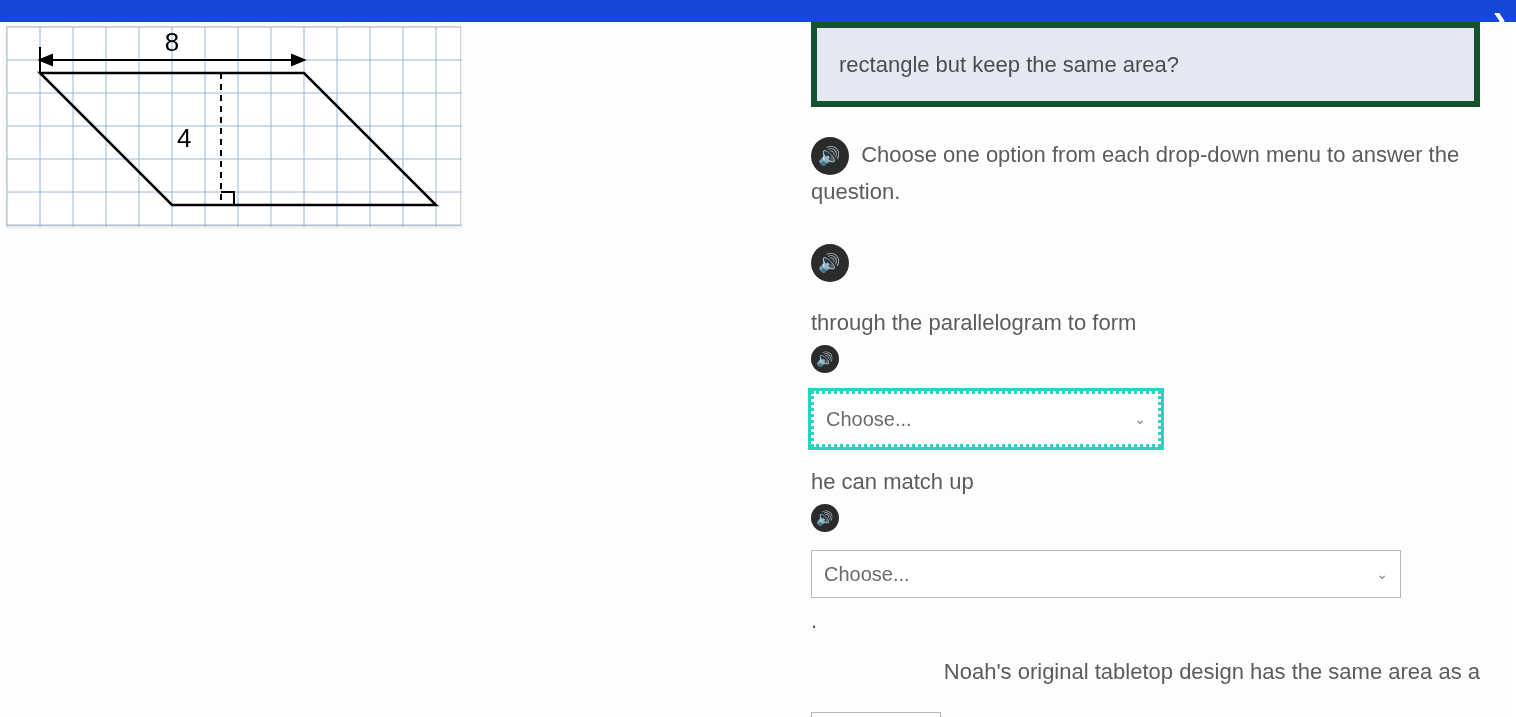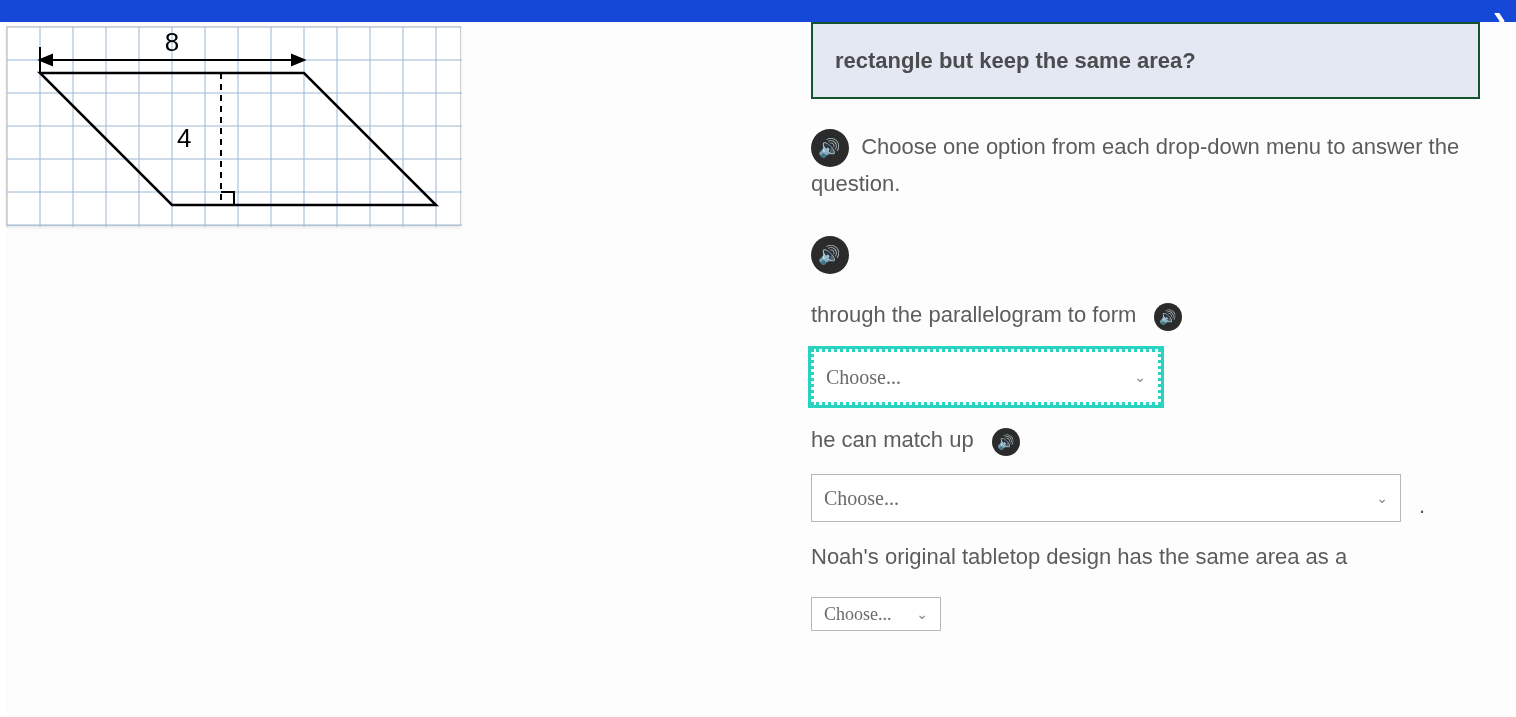--- a/index.html
+++ b/index.html
@@ -48,26 +48,25 @@
     .right-col {
       flex: 1;
       padding: 0 10px 0 350px;
       position: relative;
       color: #5b5c5e;
       font-size: 22px;
       line-height: 1.5;
     }
     .question-box {
       background: #e4e8f3;
-      border: 2px solid #14532d;
+      border: 6px solid #14532d;
       padding: 20px 22px;
       margin: 0 0 30px 0;
       font-size: 22px;
       color: #4b4c4f;
-      font-weight: bold;
     }
     .audio-btn {
       display: inline-flex;
       align-items: center;
       justify-content: center;
       width: 38px;
       height: 38px;
       border-radius: 50%;
       background: #2b2b2b;
       color: #fff;
@@ -79,36 +78,36 @@
       width: 28px;
       height: 28px;
       font-size: 14px;
     }
     .para {
       margin-bottom: 24px;
     }
     .inline-line {
       display: flex;
       flex-wrap: wrap;
-      align-items: flex-end;
-      gap: 18px;
+      align-items: flex-start;
+      gap: 6px;
       margin-bottom: 18px;
+      flex-direction: column;
     }
     .dropdown {
       display: inline-flex;
       align-items: center;
       justify-content: space-between;
       border: 1px solid #b8b8b8;
       background: #fff;
       color: #6b6b6b;
       height: 48px;
       padding: 0 12px;
       font-size: 20px;
       cursor: pointer;
-      font-family: Liberation Serif, serif;
     }
     .dropdown.main-focus {
       border: 3px dotted #29d3c0;
       outline: 3px solid #29d3c0;
       outline-offset: 0;
       width: 350px;
       height: 56px;
     }
     .dropdown.wide {
       width: 590px;
@@ -243,21 +242,21 @@
     </div>
 
     <div class="inline-line">
       <span class="dropdown wide">
         <span>Choose...</span>
         <span class="chev">⌄</span>
       </span>
       <span>.</span>
     </div>
 
-    <div class="para" style="margin-top:12px;">
+    <div class="para" style="margin-top:12px;text-align:right;">
       <span>Noah's original tabletop design has the same area as a</span>
     </div>
 
     <div class="inline-line">
       <span class="dropdown small">
         <span>Choose...</span>
         <span class="chev">⌄</span>
       </span>
     </div>
 

